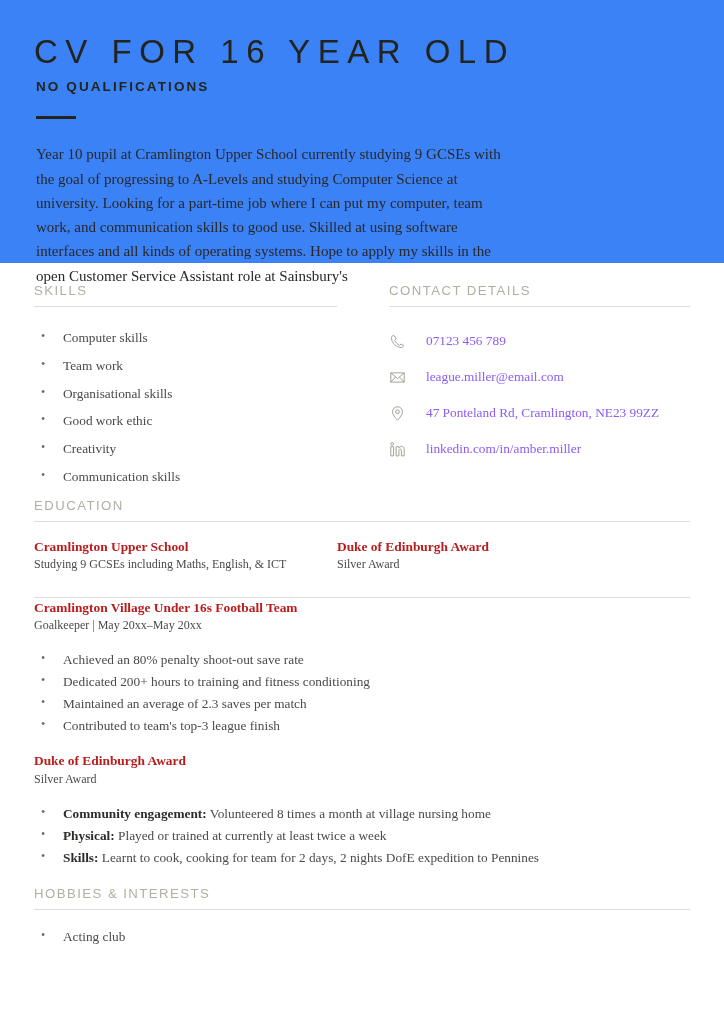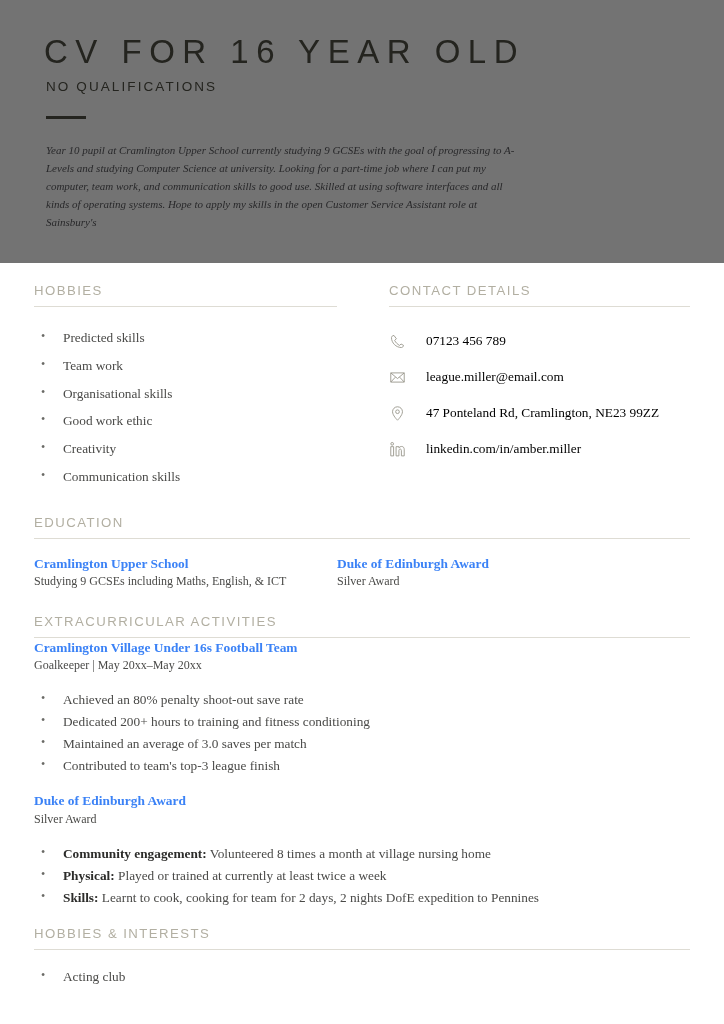--- a/index.html
+++ b/index.html
@@ -12,57 +12,56 @@
     width: 724px;
     height: 1024px;
     overflow: hidden;
     font-family: "Liberation Serif", "DejaVu Serif", serif;
     color: #3a3a38;
     position: relative;
   }
 
   
   .header-band {
-    background: #737373;
+    background: #3b82f6;
     height: 263px;
     box-sizing: border-box;
-    padding: 34px 34px 0 44px;
+    padding: 34px 34px 0 34px;
     position: relative;
   }
   .cv-title {
     font-family: "Liberation Sans", "DejaVu Sans", sans-serif;
     font-weight: 300;
     font-size: 33px;
     letter-spacing: 7.5px;
     color: #24241f;
     line-height: 1.1;
     margin: 0;
     white-space: nowrap;
   }
   .cv-subtitle {
     font-family: "Liberation Sans", "DejaVu Sans", sans-serif;
-    font-weight: normal;
+    font-weight: bold;
     font-size: 13.5px;
     letter-spacing: 2.1px;
     color: #24241f;
     margin: 9px 0 0 2px;
   }
   .accent-rule {
     width: 40px;
     height: 3px;
     background: #24241f;
     margin: 22px 0 0 2px;
   }
   .summary {
     margin: 23px 0 12px 2px;
-    font-size: 11px;
+    font-size: 15px;
     line-height: 1.62;
     color: #28282a;
     max-width: 478px;
-    font-style: italic;
   }
 
   
   .body-wrap {
     padding: 0 34px;
     box-sizing: border-box;
   }
   .section-head {
     font-family: "Liberation Sans", "DejaVu Sans", sans-serif;
     font-weight: normal;
@@ -117,30 +116,30 @@
   .contact-icon {
     width: 26px;
     flex: 0 0 26px;
     display: flex;
     align-items: center;
     justify-content: flex-start;
     color: #9b998e;
   }
   .contact-text {
     font-size: 13.3px;
-    color: #000000;
+    color: #8b5cf6;
     padding-left: 11px;
   }
 
   
   .entry { margin-bottom: 0; }
   .entry-title {
     font-size: 13.4px;
     font-weight: bold;
-    color: #3b82f6;
+    color: #b91c1c;
     line-height: 1.45;
   }
   .entry-sub {
     font-size: 12px;
     color: #4a4a48;
     line-height: 1.45;
   }
   .entry-italic {
     font-size: 13.4px;
     color: #3d3d3b;
@@ -164,24 +163,24 @@
   <div class="cv-subtitle">NO QUALIFICATIONS</div>
   <div class="accent-rule"></div>
   <p class="summary">Year 10 pupil at Cramlington Upper School currently studying 9 GCSEs with the goal of progressing to A-Levels and studying Computer Science at university. Looking for a part-time job where I can put my computer, team work, and communication skills to good use. Skilled at using software interfaces and all kinds of operating systems. Hope to apply my skills in the open Customer Service Assistant role at Sainsbury's</p>
 </div>
 
 <div class="body-wrap">
 
   <div class="cols" style="margin-top:20px;">
 
     <div class="col-left">
-      <div class="section-head">HOBBIES</div>
+      <div class="section-head">SKILLS</div>
       <div class="section-rule"></div>
       <ul class="bullets" style="margin-top:24px;">
-        <li>Predicted skills</li>
+        <li>Computer skills</li>
         <li>Team work</li>
         <li>Organisational skills</li>
         <li>Good work ethic</li>
         <li>Creativity</li>
         <li>Communication skills</li>
       </ul>
     </div>
 
     <div class="col-right">
       <div class="section-head">CONTACT DETAILS</div>
@@ -227,47 +226,46 @@
               <path d="M10 21 V8 h4 v1.6 c0.9-1.3 2.3-1.9 3.8-1.9 2.6 0 3.7 1.8 3.7 4.7 V21 h-4 v-7.4 c0-1.4-0.6-2.2-1.8-2.2 -1.1 0-1.7 0.8-1.7 2.2 V21 z"></path>
             </svg>
           </span>
           <span class="contact-text">linkedin.com/in/amber.miller</span>
         </div>
 
       </div>
     </div>
   </div>
 
-  <div style="margin-top:17px;">
+  <div style="margin-top:0;">
     <div class="section-head">EDUCATION</div>
     <div class="section-rule"></div>
 
     <div class="edu-cols" style="margin-top:15px;">
       <div class="edu-col-1 entry">
         <div class="entry-title">Cramlington Upper School</div>
         <div class="entry-sub">Studying 9 GCSEs including Maths, English, &amp; ICT</div>
       </div>
       <div class="edu-col-2 entry">
         <div class="entry-title">Duke of Edinburgh Award</div>
         <div class="entry-sub">Silver Award</div>
       </div>
     </div>
   </div>
 
   <div style="margin-top:23px;">
-    <div class="section-head">EXTRACURRICULAR ACTIVITIES</div>
     <div class="section-rule"></div>
 
     <div style="" class="entry">
       <div class="entry-title">Cramlington Village Under 16s Football Team</div>
       <div class="entry-sub">Goalkeeper | May 20xx–May 20xx</div>
       <ul class="bullets tight" style="margin-top:19px;">
         <li>Achieved an 80% penalty shoot-out save rate</li>
         <li>Dedicated 200+ hours to training and fitness conditioning</li>
-        <li>Maintained an average of 3.0 saves per match</li>
+        <li>Maintained an average of 2.3 saves per match</li>
         <li>Contributed to team's top-3 league finish</li>
       </ul>
     </div>
 
     <div style="margin-top:19px;" class="entry">
       <div class="entry-title">Duke of Edinburgh Award</div>
       <div class="entry-sub">Silver Award</div>
       <ul class="bullets tight" style="margin-top:19px;">
         <li>
           <b>Community engagement:</b><span> Volunteered 8 times a month at village nursing home</span>

